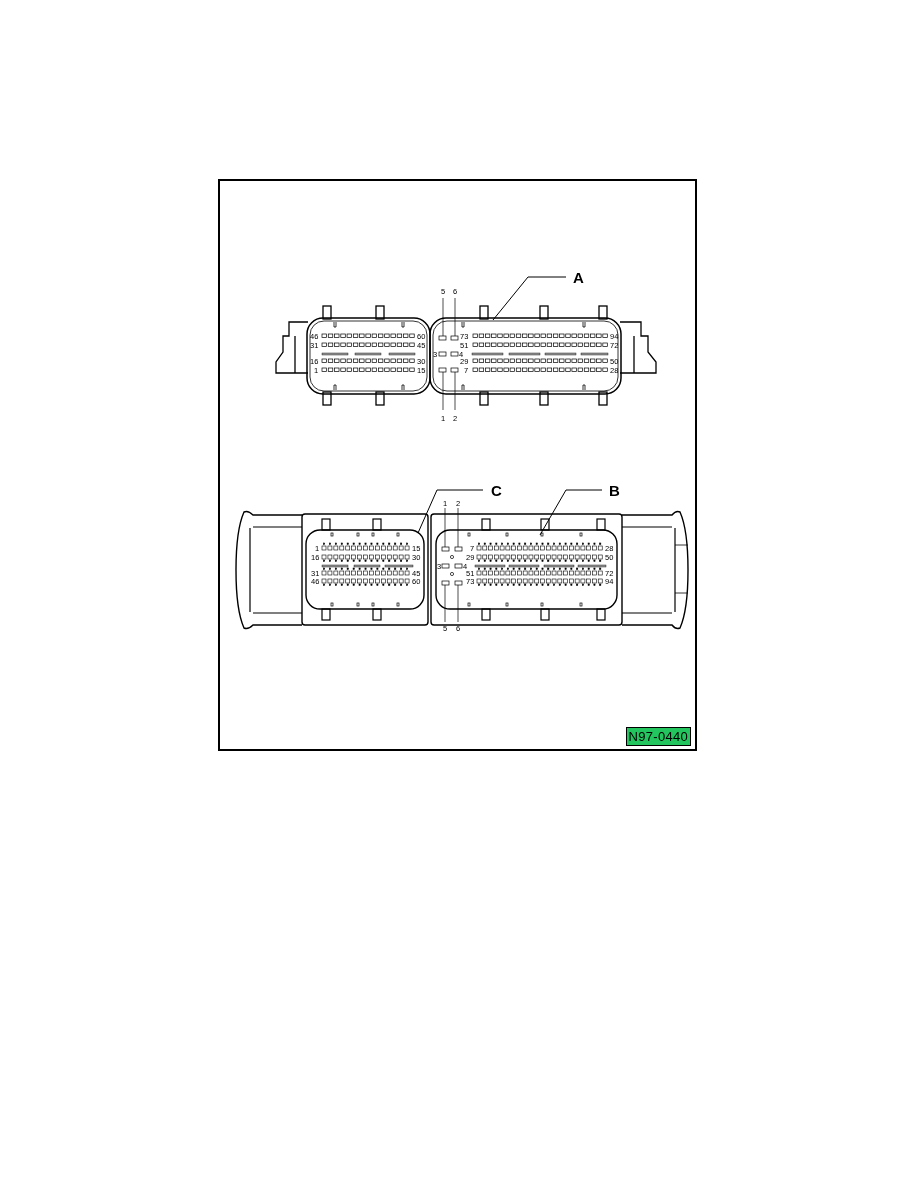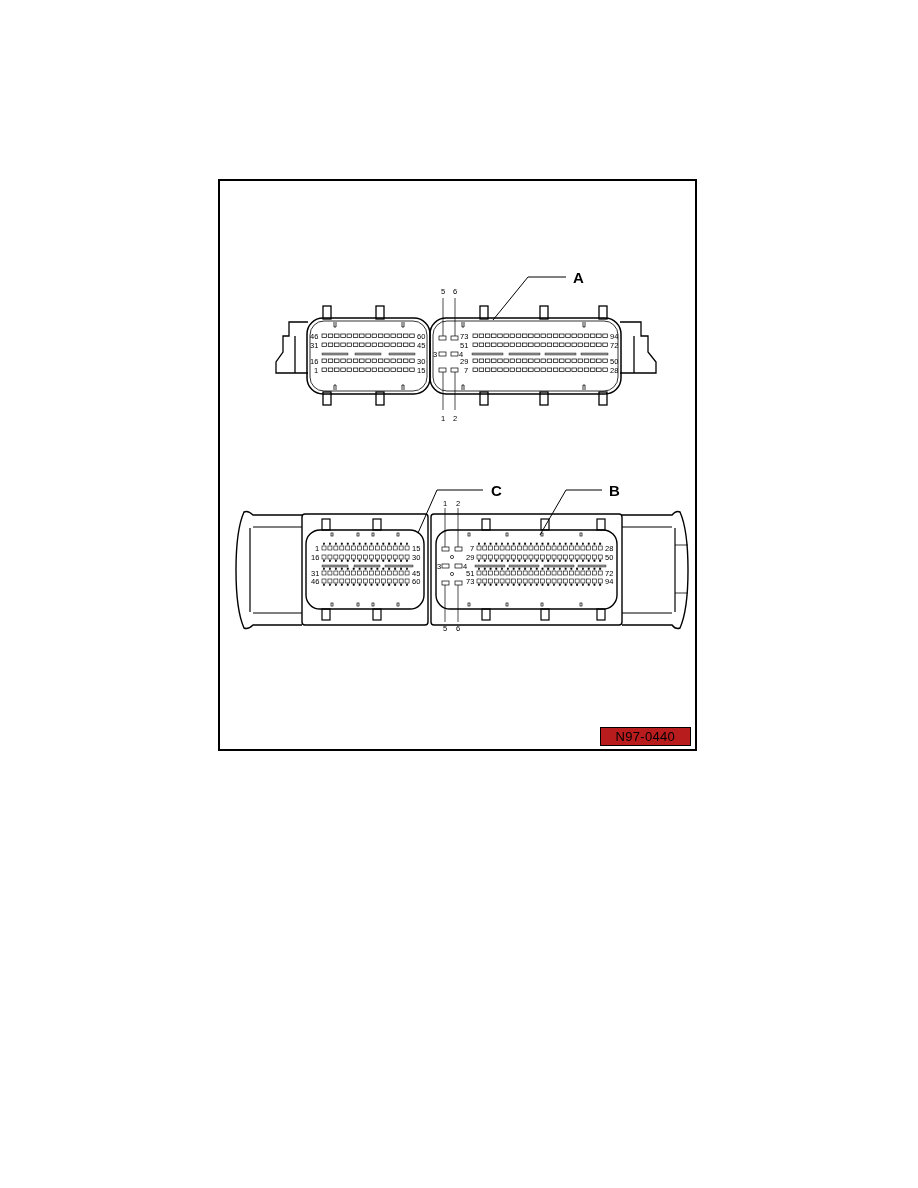--- a/index.html
+++ b/index.html
@@ -1,21 +1,21 @@
 <!DOCTYPE html>
 <html><head>
 <meta charset="utf-8">
 <style>
   html, body { margin: 0; padding: 0; background: #ffffff; }
   body { width: 918px; height: 1188px; position: relative; overflow: hidden;
          font-family: "Liberation Sans", sans-serif; }
   #frame { position: absolute; left: 218px; top: 179px; width: 479px; height: 572px;
            border: 2px solid #000; box-sizing: border-box; }
   #figure-id { position: absolute; right: 4px; bottom: 3px; border: 1px solid #000;
-               font-size: 13px; padding: 1px 15px; background: #b91c1c; letter-spacing: 0.3px; }
+               font-size: 13px; padding: 1px 2px; background: #22c55e; letter-spacing: 0.3px; }
   svg { position: absolute; left: 0; top: 0; }
   .lbl { font-family: "Liberation Sans", sans-serif; fill: #000; }
   .big { font-weight: bold; font-size: 15px; }
   .pinno { font-size: 7.5px; }
   .ln { stroke: #000; fill: none; }
 </style>
 </head>
 <body>
 
 <div id="frame">

